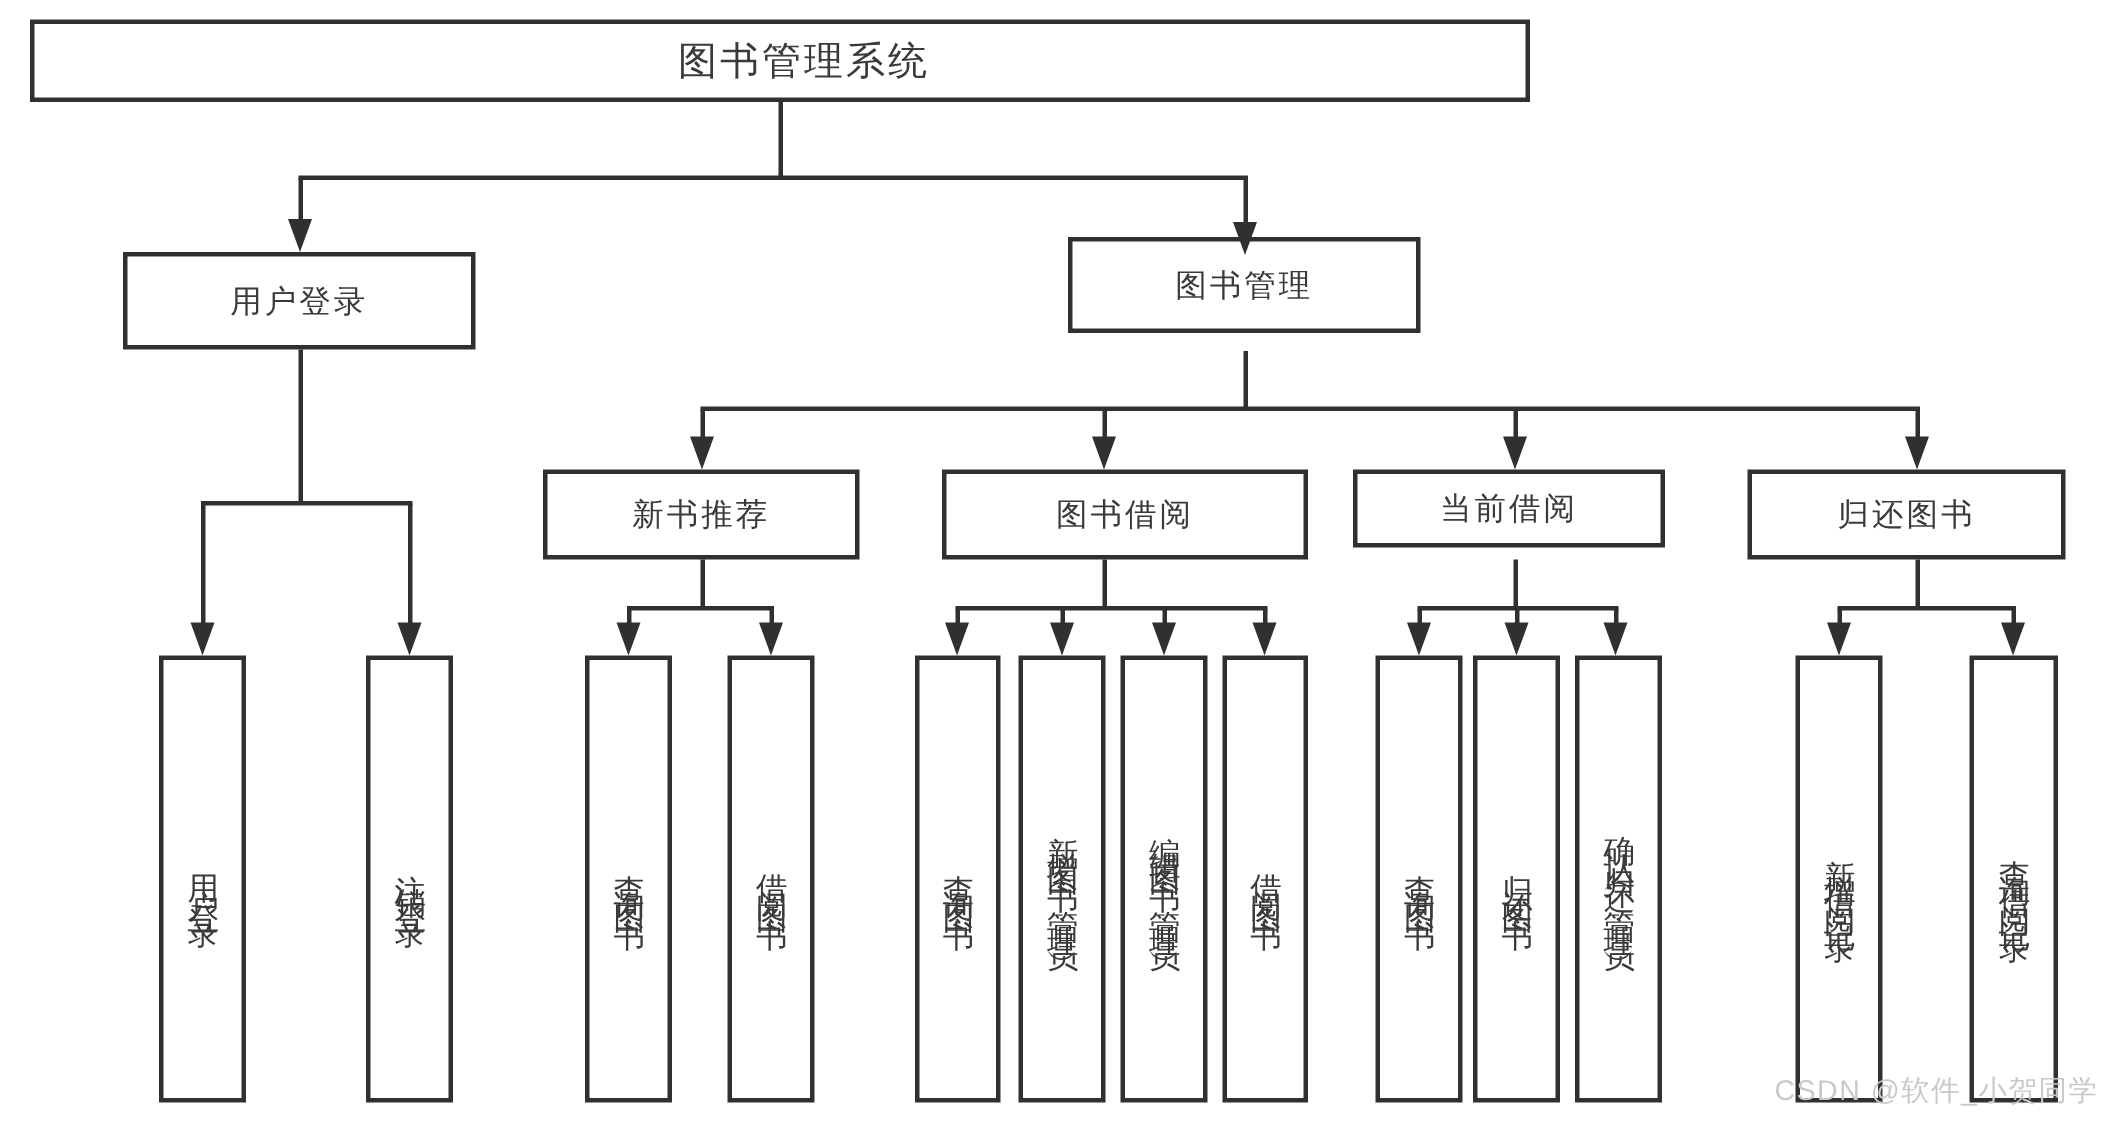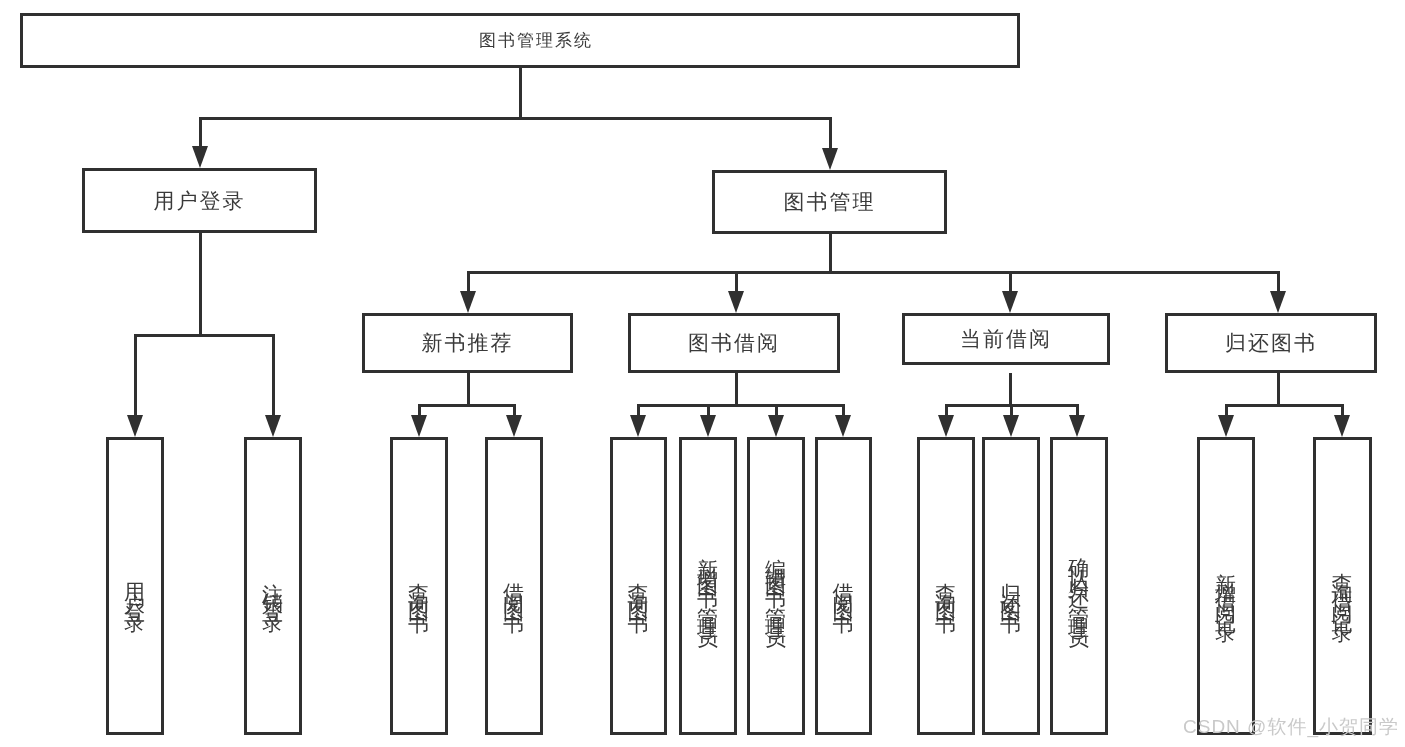--- a/index.html
+++ b/index.html
@@ -24,21 +24,21 @@
     align-items:center;
     justify-content:center;
     color:var(--text);
   }
   .node.h{
     font-size:21px;
     letter-spacing:2px;
     white-space:nowrap;
   }
   .node.root{
-    font-size:17px;
+    font-size:26px;
     border-width:3px;
     padding-left:32px;
   }
   .node.v{
     writing-mode:vertical-rl;
     text-orientation:mixed;
     font-size:21px;
     letter-spacing:10px;
     line-height:1;
   }
@@ -70,24 +70,24 @@
   }
 </style>
 </head>
 <body>
 
 <div class="canvas">
 
   <div class="node h root" style="left:20px;top:13px;width:1000px;height:55px">图书管理系统</div>
 
   <div class="node h" style="left:82px;top:168px;width:235px;height:65px">用户登录</div>
-  <div class="node h" style="left:712px;top:170px;width:235px;height:64px">图书管理</div>
+  <div class="node h" style="left:712px;top:158px;width:235px;height:64px">图书管理</div>
 
   <div class="node h" style="left:362px;top:313px;width:211px;height:60px">新书推荐</div>
-  <div class="node h" style="left:628px;top:313px;width:212px;height:60px">图书借阅</div>
+  <div class="node h" style="left:628px;top:313px;width:244px;height:60px">图书借阅</div>
   <div class="node h" style="left:902px;top:313px;width:208px;height:52px">当前借阅</div>
   <div class="node h" style="left:1165px;top:313px;width:212px;height:60px">归还图书</div>
 
   <div class="node v" style="left:106px;top:437px;width:58px;height:298px">用户登录</div>
   <div class="node v" style="left:244px;top:437px;width:58px;height:298px">注销登录</div>
 
   <div class="node v" style="left:390px;top:437px;width:58px;height:298px">查询图书</div>
   <div class="node v" style="left:485px;top:437px;width:58px;height:298px">借阅图书</div>
 
   <div class="node v" style="left:610px;top:437px;width:57px;height:298px">查询图书</div>

